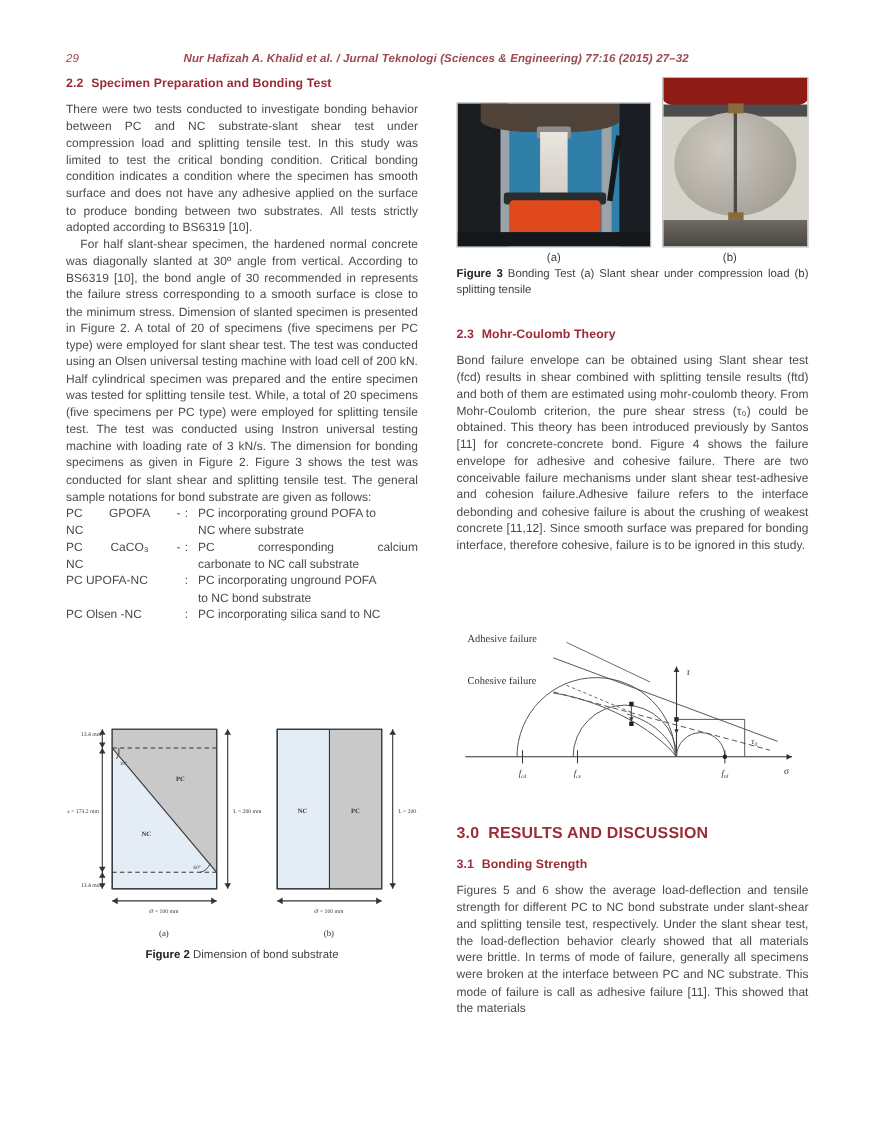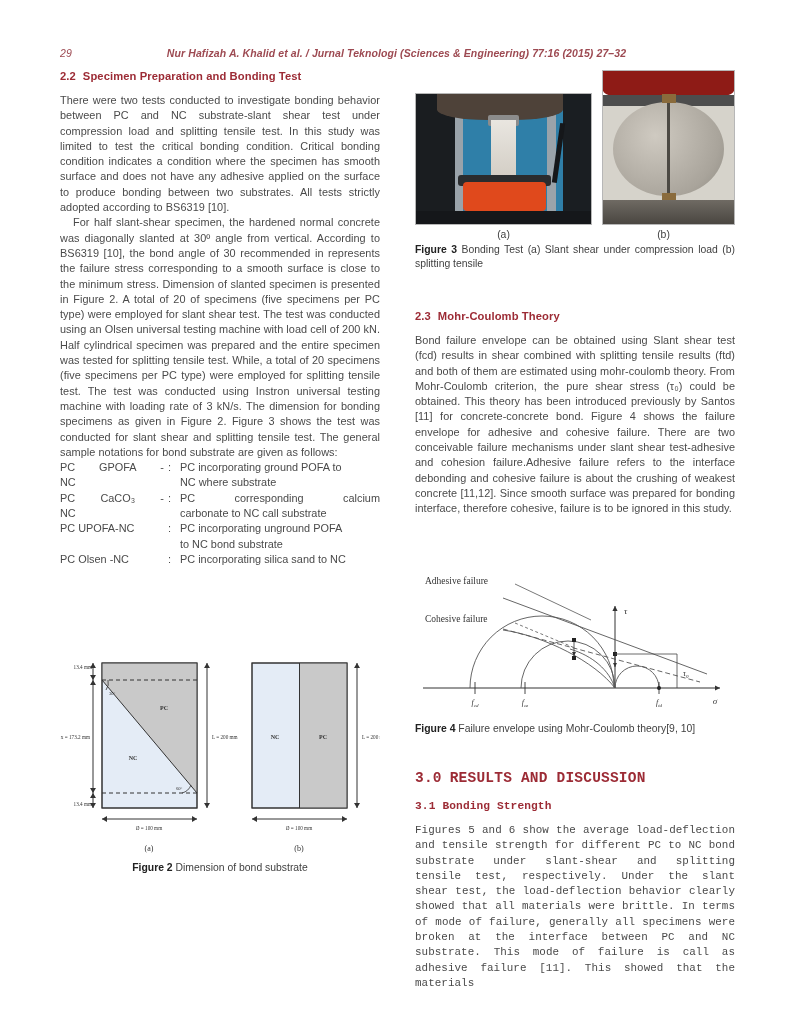--- a/index.html
+++ b/index.html
@@ -382,21 +382,21 @@
       <div class="subcap" style="width:177px;">(a)</div>
       <div class="subcap" style="flex:1;">(b)</div>
     </div>
 
     <div class="caption" style="margin-top:3px; text-align:justify;">
       <b>Figure 3</b>
       <span>Bonding Test (a) Slant shear under compression load (b) splitting tensile</span>
     </div>
   </div>
 
-  <div class="col col-right" style="top:310px;">
+  <div class="col col-right" style="top:298px;">
 
     <h2 class="sec">
       <span class="num">2.3</span><span>Mohr-Coulomb Theory</span>
     </h2>
 
     <p class="body">Bond failure envelope can be obtained using Slant shear test (fcd) results in shear combined with splitting tensile results (ftd) and both of them are estimated using mohr-coulomb theory. From Mohr-Coulomb criterion, the pure shear stress (τ₀) could be obtained. This theory has been introduced previously by Santos [11] for concrete-concrete bond. Figure 4 shows the failure envelope for adhesive and cohesive failure. There are two conceivable failure mechanisms under slant shear test-adhesive and cohesion failure.Adhesive failure refers to the interface debonding and cohesive failure is about the crushing of weakest concrete [11,12]. Since smooth surface was prepared for bonding interface, therefore cohesive, failure is to be ignored in this study.</p>
   </div>
 
   <div class="fig4-wrap">
     <svg width="320" height="148" viewBox="0 0 320 148">
@@ -439,27 +439,23 @@
       <text x="300" y="134" font-size="9" font-style="italic" text-anchor="middle">σ</text>
       <text x="209" y="44" font-size="9" font-style="italic">τ</text>
       <text x="268" y="106" font-size="8" font-style="italic">τ<tspan font-size="5" dy="2">0</tspan></text>
 
       <text x="10" y="14" font-size="9.5">Adhesive failure</text>
       <line x1="100" y1="14" x2="176" y2="50" stroke="#555" stroke-width=".8"></line>
       <text x="10" y="52" font-size="9.5">Cohesive failure</text>
       <line x1="100" y1="53" x2="160" y2="78" stroke="#555" stroke-width=".8" stroke-dasharray="3,2.5"></line>
     </svg>
 
-    <div class="caption" style="margin-top:0px;">
-      <b>Figure 4</b>
-      <span>Failure envelope using Mohr-Coulomb theory[9, 10]</span>
-    </div>
-  </div>
-
-  <div class="col col-right" style="top:770px;font-family:Liberation Mono, monospace;">
+  </div>
+
+  <div class="col col-right" style="top:750px;">
     <h1 class="bigsec">
       <span class="num">3.0</span><span>RESULTS AND DISCUSSION</span>
     </h1>
 
     <h2 class="sec">
       <span class="num">3.1</span><span>Bonding Strength</span>
     </h2>
 
     <p class="body">Figures 5 and 6 show the average load-deflection and tensile strength for different PC to NC bond substrate under slant-shear and splitting tensile test, respectively. Under the slant shear test, the load-deflection behavior clearly showed that all materials were brittle. In terms of mode of failure, generally all specimens were broken at the interface between PC and NC substrate. This mode of failure is call as adhesive failure [11]. This showed that the materials</p>
   </div>

